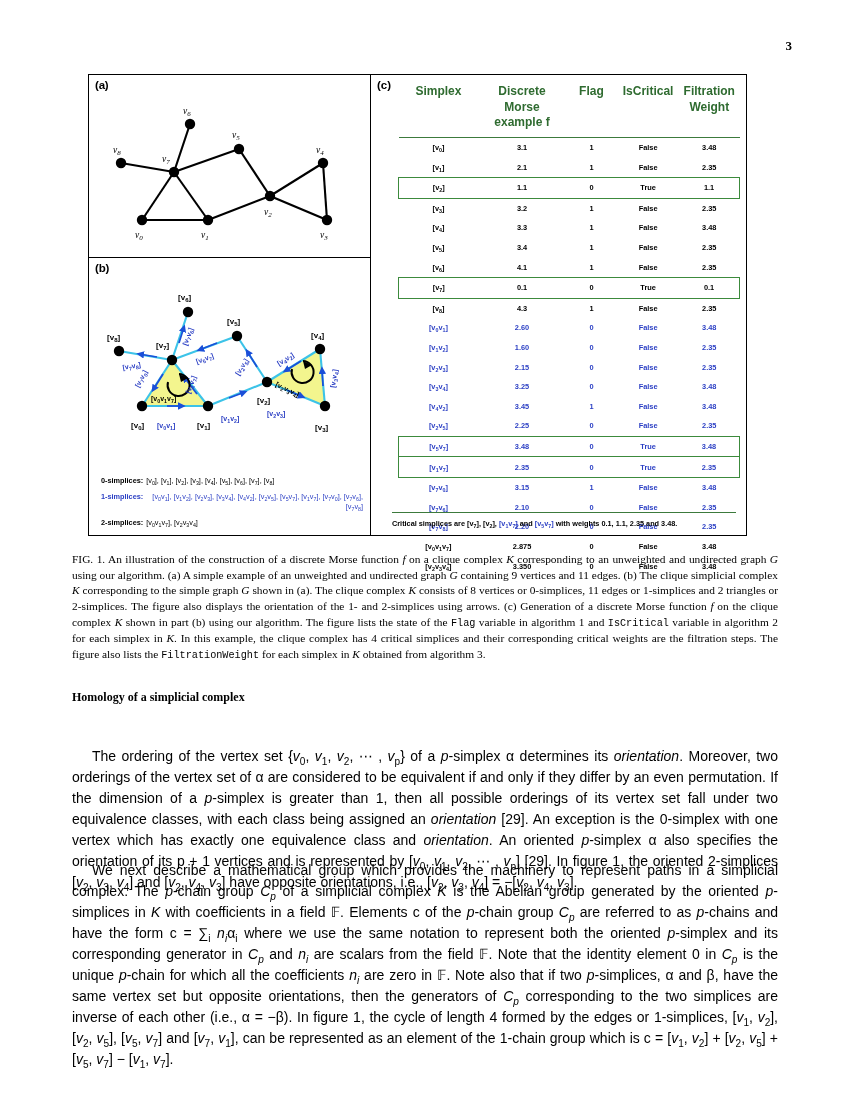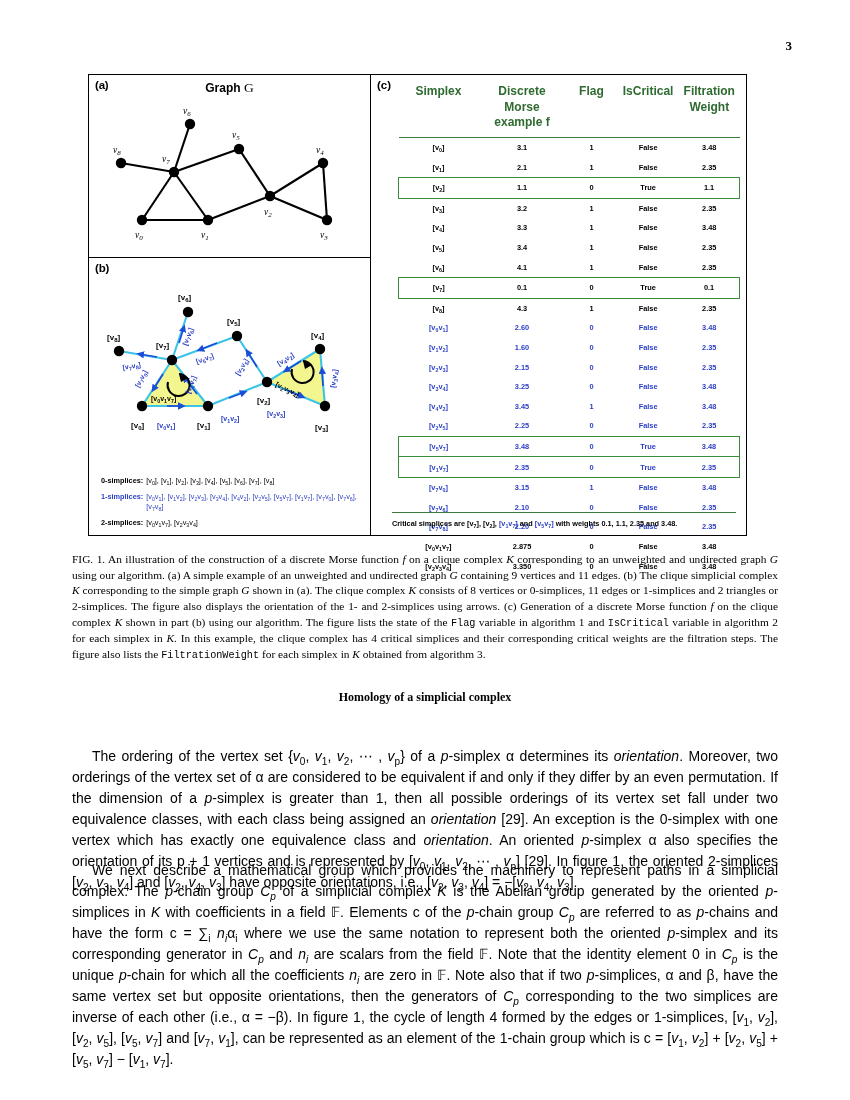--- a/index.html
+++ b/index.html
@@ -89,21 +89,21 @@
   
   .simplex-legend {
     position: absolute;
     left: 12px;
     bottom: 6px;
     width: 262px;
     font-family: "Liberation Sans", sans-serif;
     font-size: 7.3px;
     line-height: 1.45;
   }
-  .simplex-legend .row { margin-bottom: 5.5px; display: flex; }
+  .simplex-legend .row { margin-bottom: 5.5px; display: flex; text-align: right; }
   .simplex-legend .row:last-child { margin-bottom: 0; }
   .sl-label { white-space: nowrap; font-weight: bold; }
   .sl-label.blue { color: #2b3fc4; }
   .sl-items { padding-left: 3px; }
   .sl-items.blue { color: #2b3fc4; }
 
   
   .tbl-tag {
     position: absolute;
     left: 6px;
@@ -180,21 +180,20 @@
   }
   .caption .mono {
     font-family: "Liberation Mono", monospace;
     font-size: 10.2px;
   }
   .section-head {
     position: absolute;
     left: 72px;
     top: 690px;
     width: 706px;
-    text-align: center;
     font-family: "Liberation Serif", serif;
     font-size: 12px;
     font-weight: bold;
   }
   .body-text {
     position: absolute;
     left: 72px;
     width: 706px;
     font-family: Liberation Sans, sans-serif;
     font-size: 14px;
@@ -209,24 +208,20 @@
 <body>
 
 <div class="page-number">3</div>
 
 <div class="figure-frame">
 
   <div class="fig-left">
 
     <div class="panel-a">
       <div class="panel-tag">(a)</div>
-      <div class="panel-title">
-        <span>Graph</span>
-        <span class="mathvar">G</span>
-      </div>
       <svg class="svg-holder" width="281" height="183">
         <g stroke="#000" stroke-width="2.1" fill="none">
           <line x1="53" y1="145" x2="119" y2="145"></line>
           <line x1="119" y1="145" x2="181" y2="121"></line>
           <line x1="181" y1="121" x2="238" y2="145"></line>
           <line x1="238" y1="145" x2="234" y2="88"></line>
           <line x1="234" y1="88" x2="181" y2="121"></line>
           <line x1="181" y1="121" x2="150" y2="74"></line>
           <line x1="150" y1="74" x2="85" y2="97"></line>
           <line x1="119" y1="145" x2="85" y2="97"></line>

